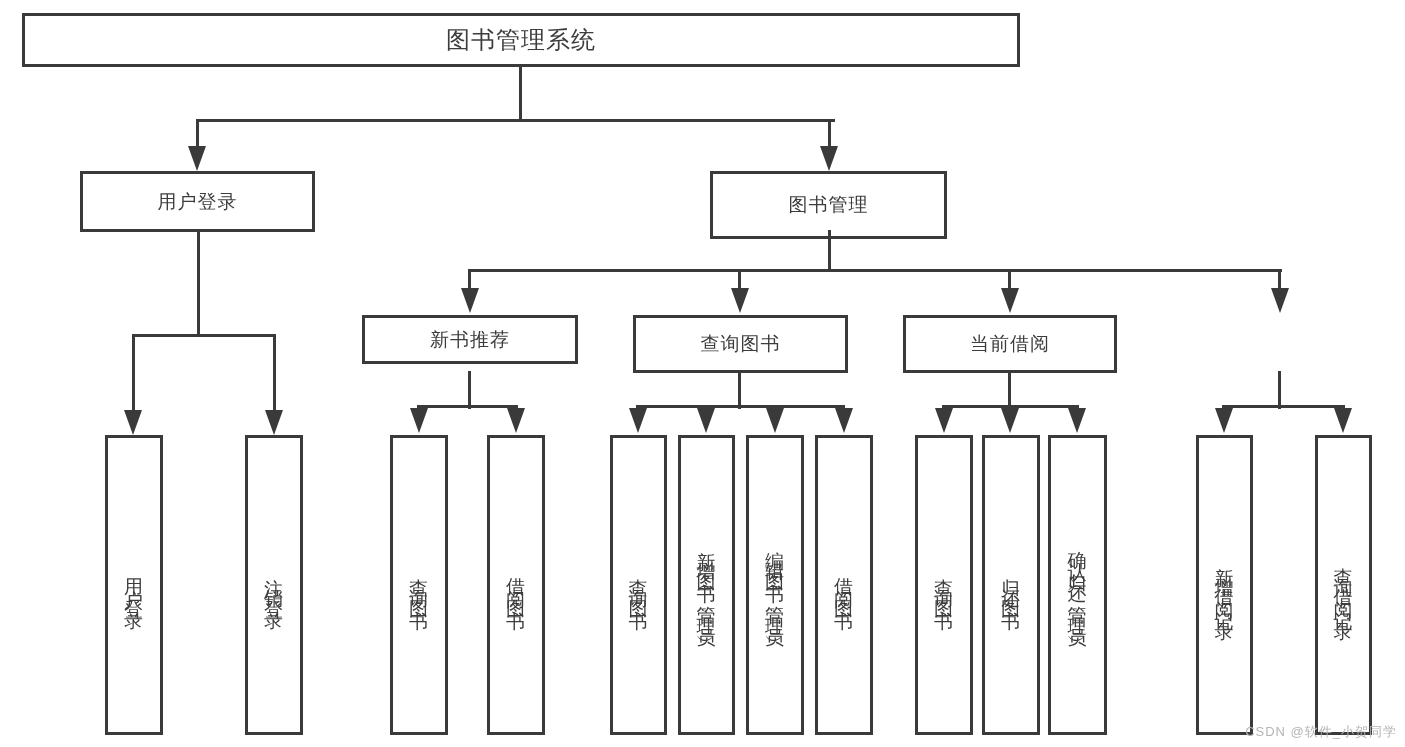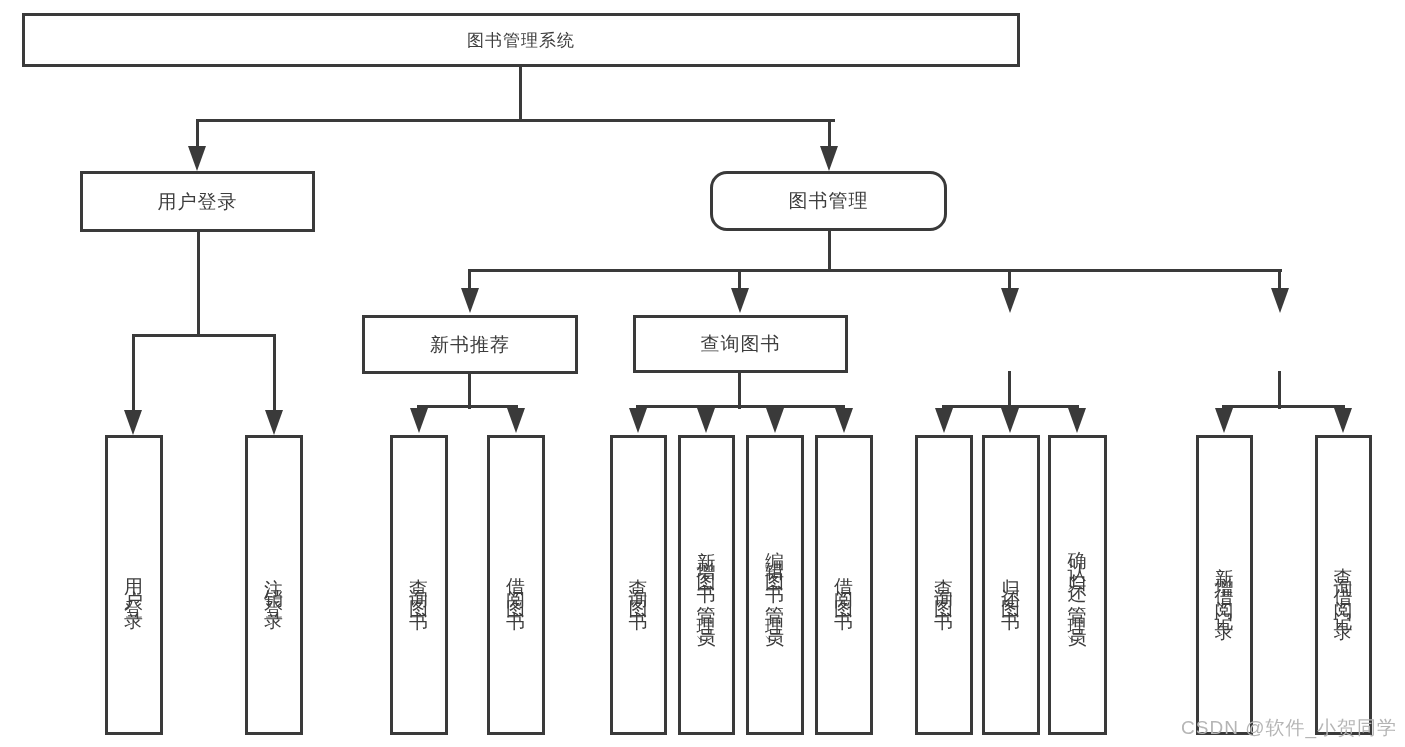--- a/index.html
+++ b/index.html
@@ -16,45 +16,48 @@
     writing-mode:vertical-rl;text-orientation:mixed;letter-spacing:11px;line-height:1;
     white-space:nowrap;
   }
   .cline{position:absolute;background:#3a3a3a;}
   .arrow{
     position:absolute;width:0;height:0;
     border-left:9px solid transparent;border-right:9px solid transparent;
     border-top:25px solid #3a3a3a;
   }
   .watermark{
-    position:absolute;right:8px;bottom:6px;color:#b5b5b5;font-size:19px;
+    position:absolute;right:8px;bottom:6px;color:#b5b5b5;font-size:13px;
     letter-spacing:1px;z-index:5;
   }
 </style>
 </head>
 <body>
 
 <div class="canvas" id="canvas">
 
-  <div class="node" style="left:22px;top:13px;width:998px;height:54px;font-size:17px;">
+  <div class="node" style="left:22px;top:13px;width:998px;height:54px;font-size:24px;">
     <span>图书管理系统</span>
   </div>
 
   <div class="node" style="left:80px;top:171px;width:235px;height:61px;">
     <span>用户登录</span>
   </div>
-  <div class="node" style="left:710px;top:171px;width:237px;height:60px;border-radius:17px;">
+  <div class="node" style="left:710px;top:171px;width:237px;height:68px;">
     <span>图书管理</span>
   </div>
 
-  <div class="node" style="left:362px;top:315px;width:216px;height:59px;">
+  <div class="node" style="left:362px;top:315px;width:216px;height:49px;">
     <span>新书推荐</span>
   </div>
   <div class="node" style="left:633px;top:315px;width:215px;height:58px;">
     <span>查询图书</span>
+  </div>
+  <div class="node" style="left:903px;top:315px;width:214px;height:58px;">
+    <span>当前借阅</span>
   </div>
 
   <div class="node vnode" style="left:105px;top:435px;width:58px;height:300px;">
     <span>用户登录</span>
   </div>
   <div class="node vnode" style="left:245px;top:435px;width:58px;height:300px;">
     <span>注销登录</span>
   </div>
 
   <div class="node vnode" style="left:390px;top:435px;width:58px;height:300px;">

